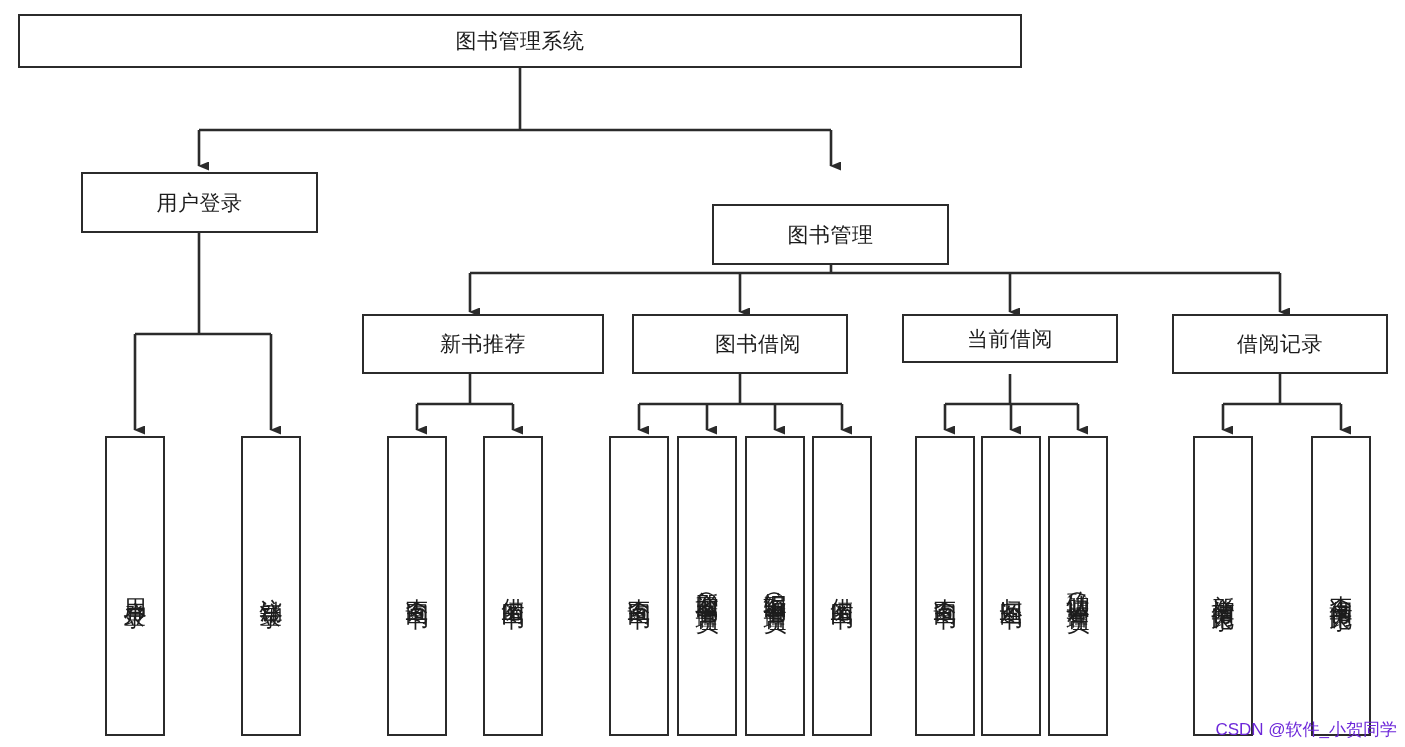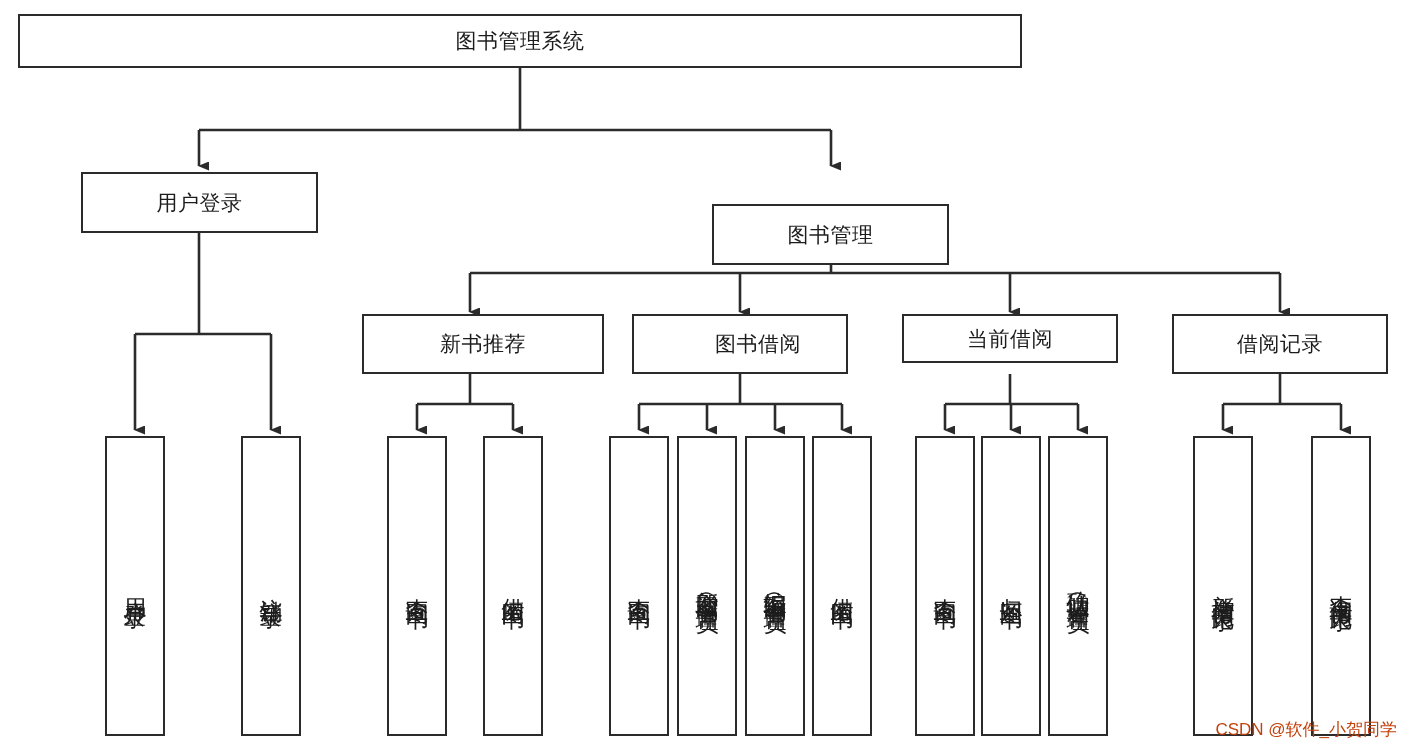--- a/index.html
+++ b/index.html
@@ -62,21 +62,21 @@
     line-height: 1.18;
     letter-spacing: 3px;
     white-space: nowrap;
     max-height: 282px;
   }
   #watermark {
     position: absolute;
     right: 8px;
     bottom: 6px;
     font-size: 17px;
-    color: #c2410c;
+    color: #6d28d9;
     z-index: 5;
     white-space: nowrap;
     pointer-events: none;
   }
 </style>
 </head>
 <body>
 
 <div id="canvas">
 

